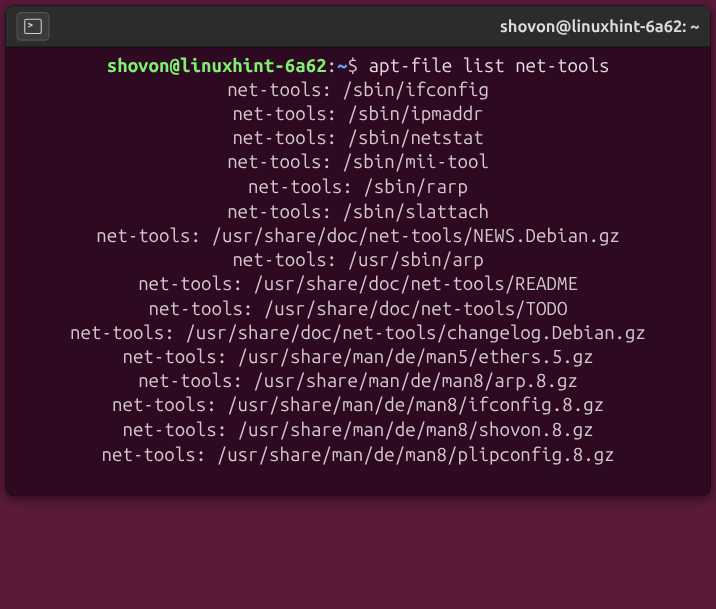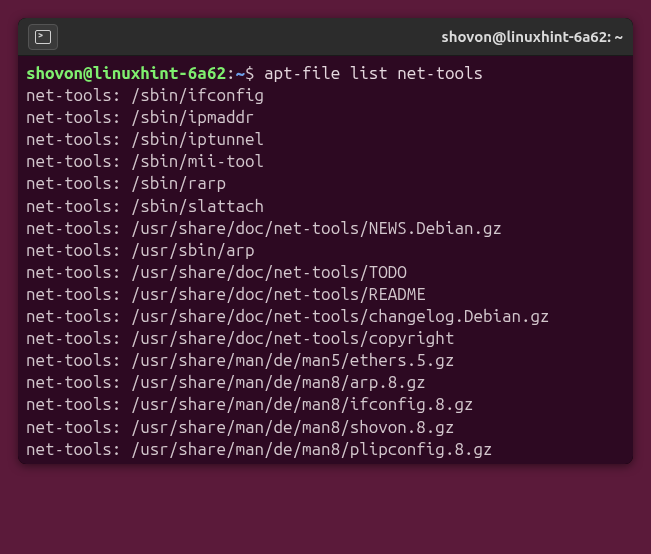--- a/index.html
+++ b/index.html
@@ -12,22 +12,23 @@
       font-family: 'Ubuntu Mono', 'DejaVu Sans Mono', 'Consolas', monospace;
       font-size: 17px;
       width: 651px;
       height: 554px;
       overflow: hidden;
     }
     .window {
       background: #000000;
       border-radius: 8px;
       overflow: hidden;
-      margin: 18px;
+      margin: 5px;
       box-shadow: 0 2px 10px rgba(0,0,0,0.5);
+      text-align: center;
     }
     .titlebar {
       background: #2c2c2c;
       height: 38px;
       display: flex;
       align-items: center;
       justify-content: space-between;
       padding: 0 10px;
       border-bottom: 1px solid #1a1a1a;
     }
@@ -110,30 +111,29 @@
         <div class="terminal-icon"></div>
       </div>
     </div>
     <div class="titlebar-title">shovon@linuxhint-6a62: ~</div>
   </div>
   <div class="terminal-body">
     <div class="prompt-line"><span class="user-host">shovon@linuxhint-6a62</span><span class="colon">:</span><span class="tilde">~</span><span class="dollar">$ </span><span class="command">apt-file list net-tools</span></div>
     <div id="output-container">
         <div class="output-line">net-tools: /sbin/ifconfig</div>
         <div class="output-line">net-tools: /sbin/ipmaddr</div>
-        <div class="output-line">net-tools: /sbin/iptunnel</div>
+        <div class="output-line">net-tools: /sbin/netstat</div>
         <div class="output-line">net-tools: /sbin/mii-tool</div>
         <div class="output-line">net-tools: /sbin/rarp</div>
         <div class="output-line">net-tools: /sbin/slattach</div>
         <div class="output-line">net-tools: /usr/share/doc/net-tools/NEWS.Debian.gz</div>
         <div class="output-line">net-tools: /usr/sbin/arp</div>
+        <div class="output-line">net-tools: /usr/share/doc/net-tools/README</div>
         <div class="output-line">net-tools: /usr/share/doc/net-tools/TODO</div>
-        <div class="output-line">net-tools: /usr/share/doc/net-tools/README</div>
         <div class="output-line">net-tools: /usr/share/doc/net-tools/changelog.Debian.gz</div>
-        <div class="output-line">net-tools: /usr/share/doc/net-tools/copyright</div>
         <div class="output-line">net-tools: /usr/share/man/de/man5/ethers.5.gz</div>
         <div class="output-line">net-tools: /usr/share/man/de/man8/arp.8.gz</div>
         <div class="output-line">net-tools: /usr/share/man/de/man8/ifconfig.8.gz</div>
         <div class="output-line">net-tools: /usr/share/man/de/man8/shovon.8.gz</div>
         <div class="output-line">net-tools: /usr/share/man/de/man8/plipconfig.8.gz</div>
       </div>
   </div>
 </div>
 
 </body></html>

